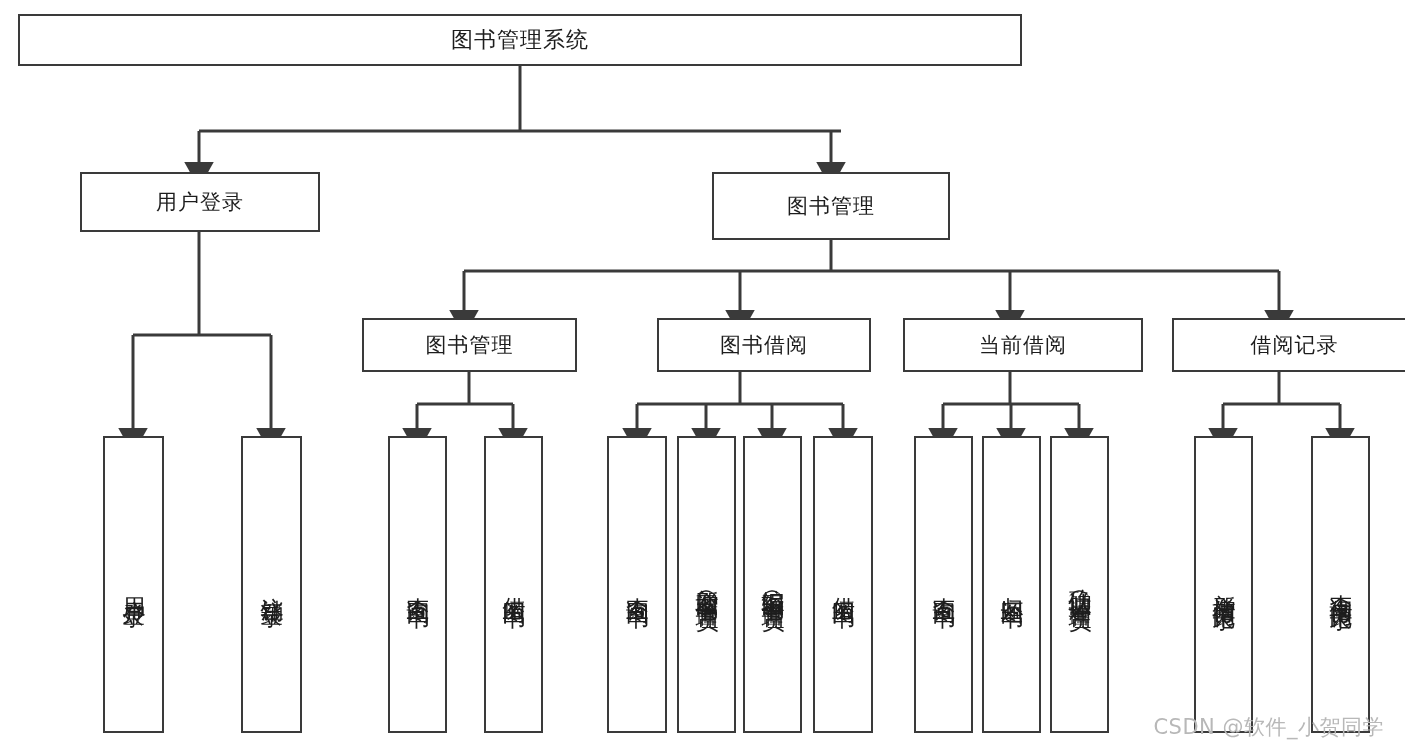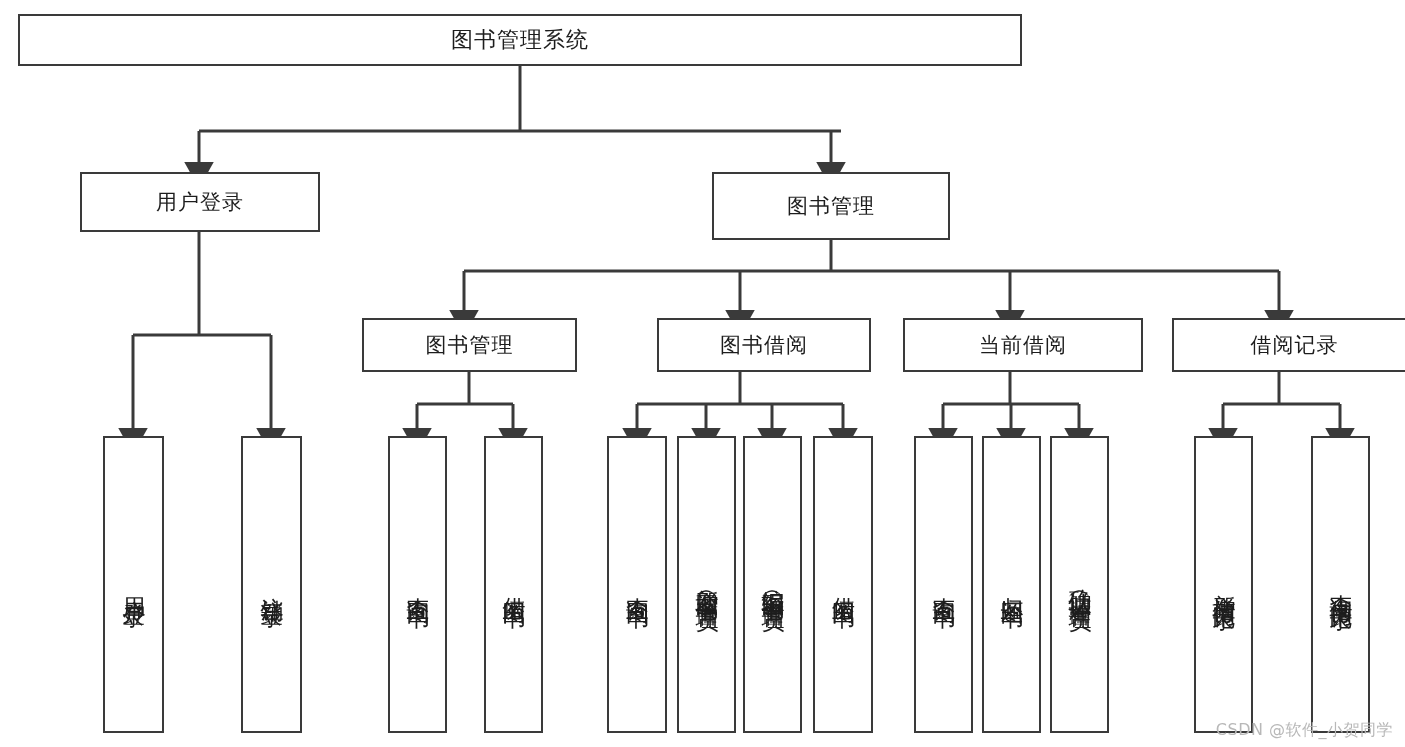--- a/index.html
+++ b/index.html
@@ -46,23 +46,23 @@
     writing-mode:vertical-rl;
     text-orientation:upright;
     font-size:23px;
     line-height:1.12;
     letter-spacing:3px;
     white-space:nowrap;
     max-height:286px;
   }
   #watermark{
     position:absolute;
-    right:12px;
+    right:21px;
     bottom:6px;
-    font-size:16px;
+    font-size:21px;
     color:#b8b8b8;
     letter-spacing:0.5px;
     user-select:none;
     white-space:nowrap;
   }
 </style>
 </head>
 <body>
 
 <div id="canvas">

